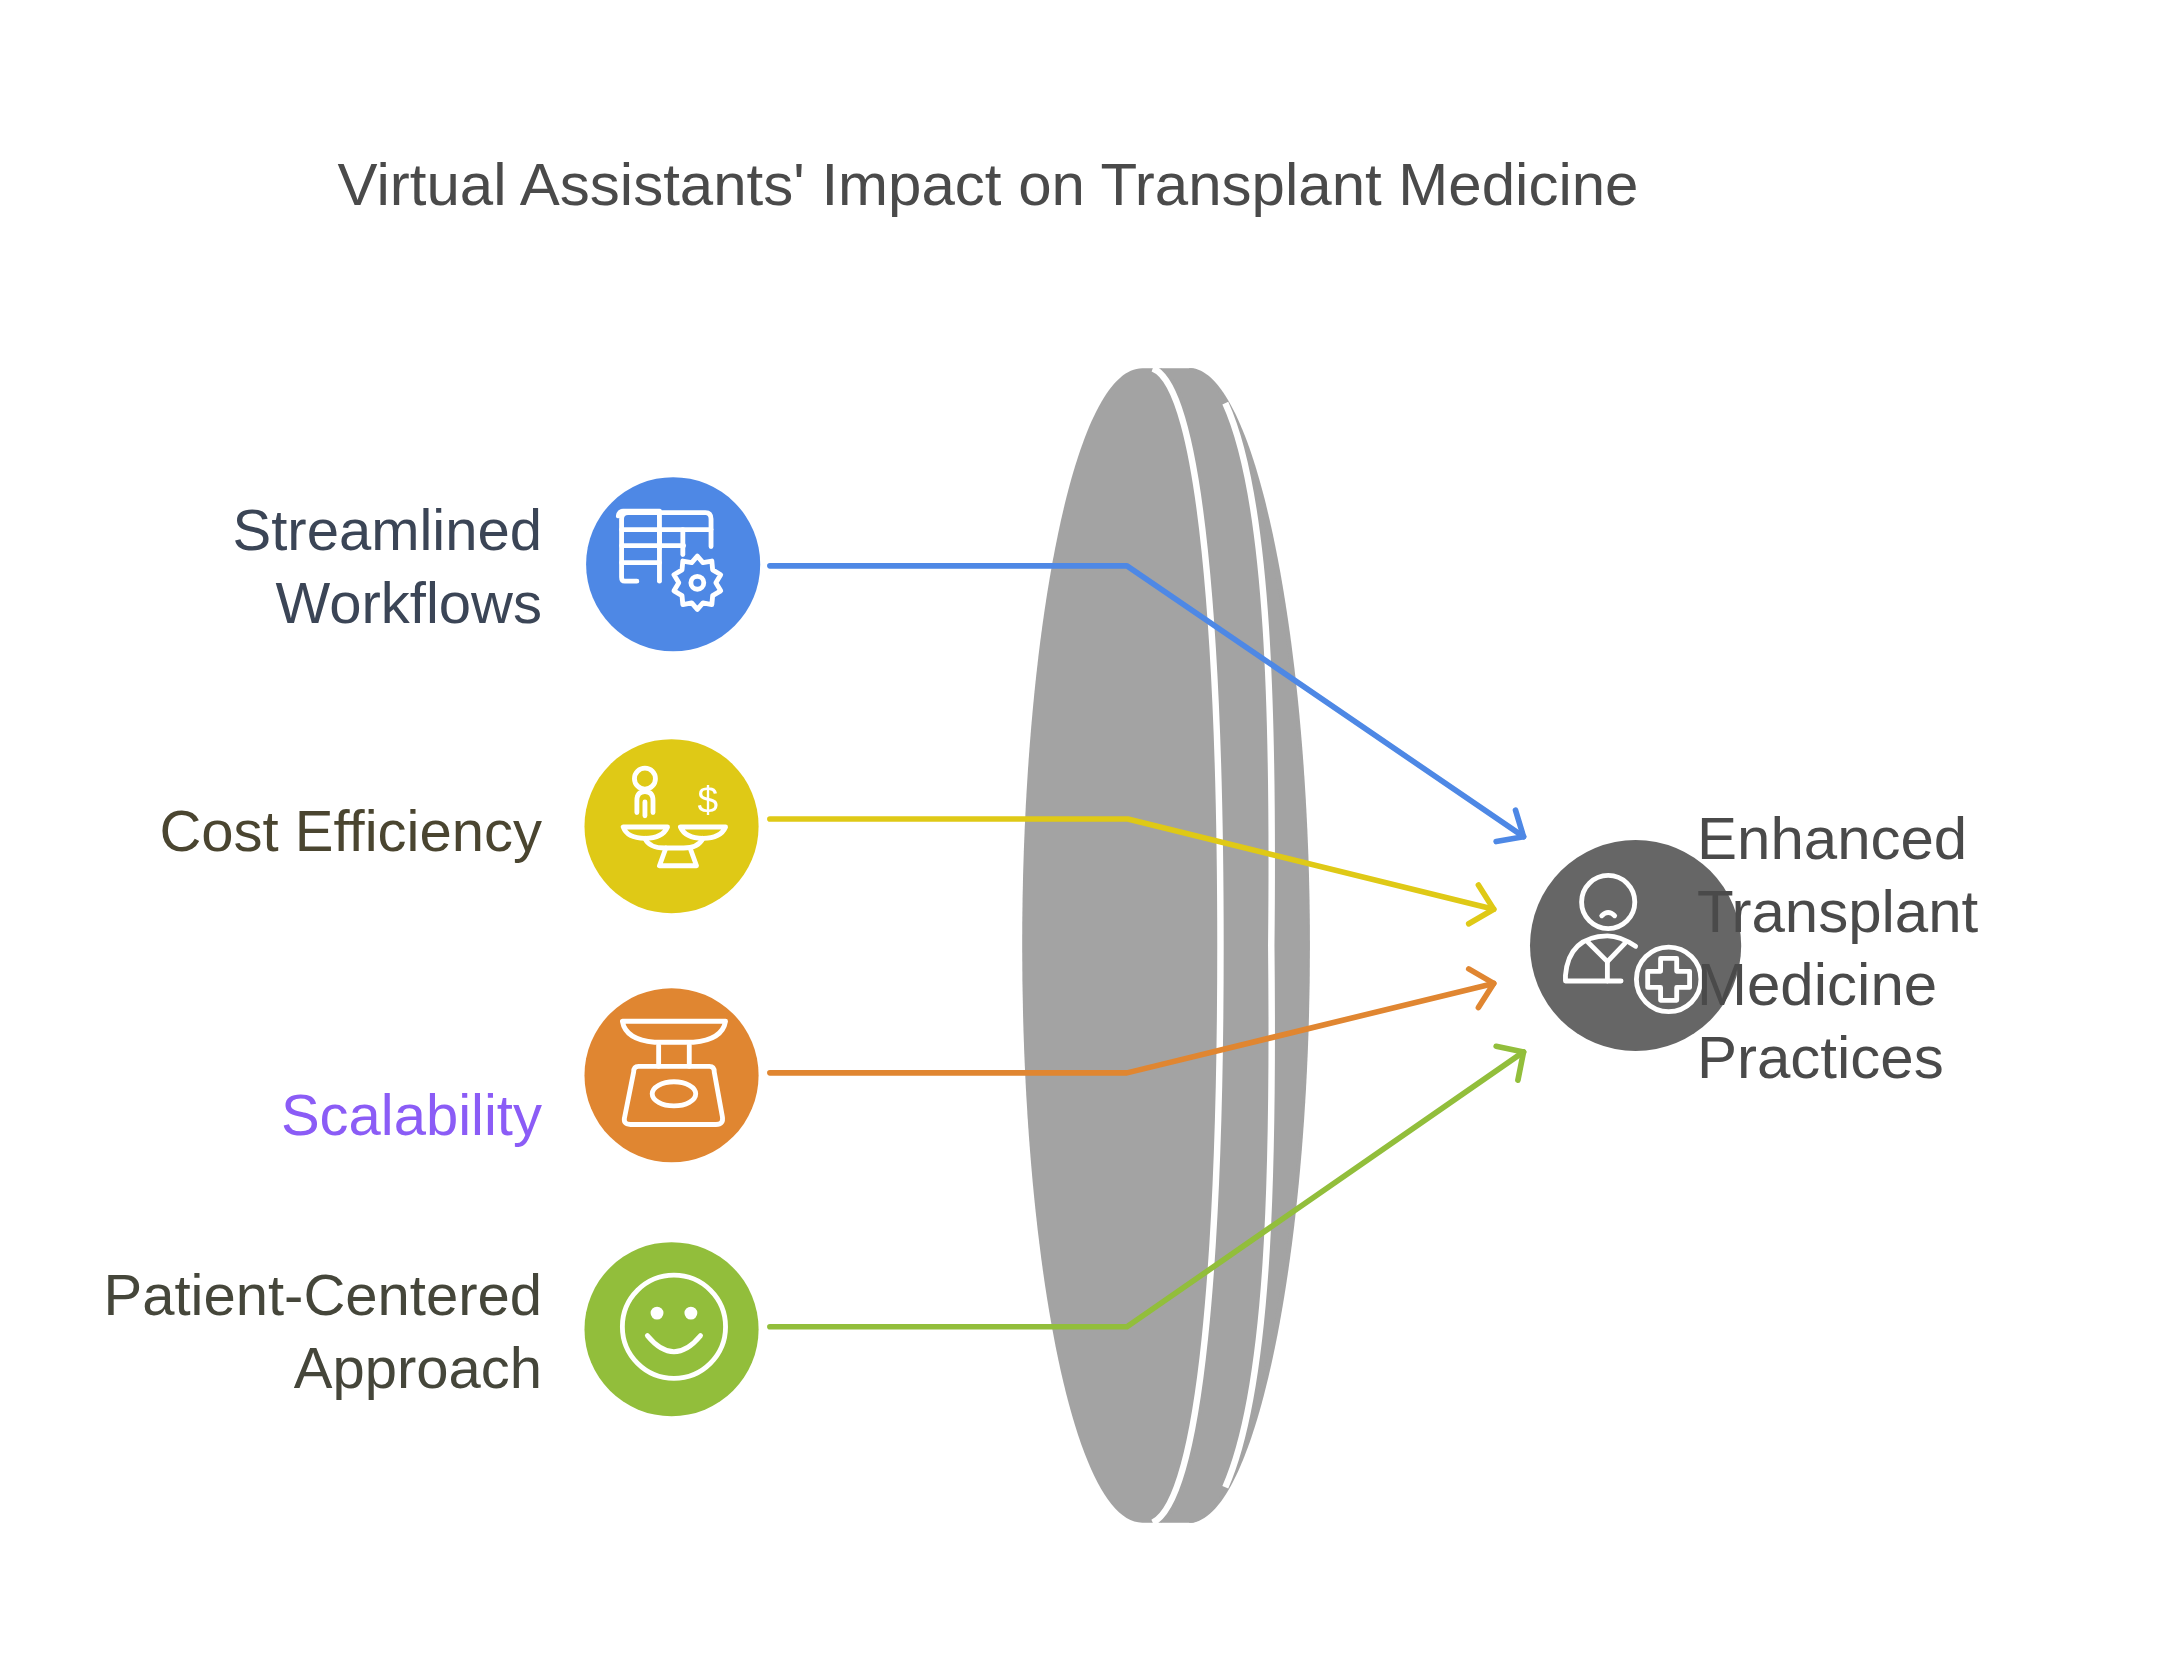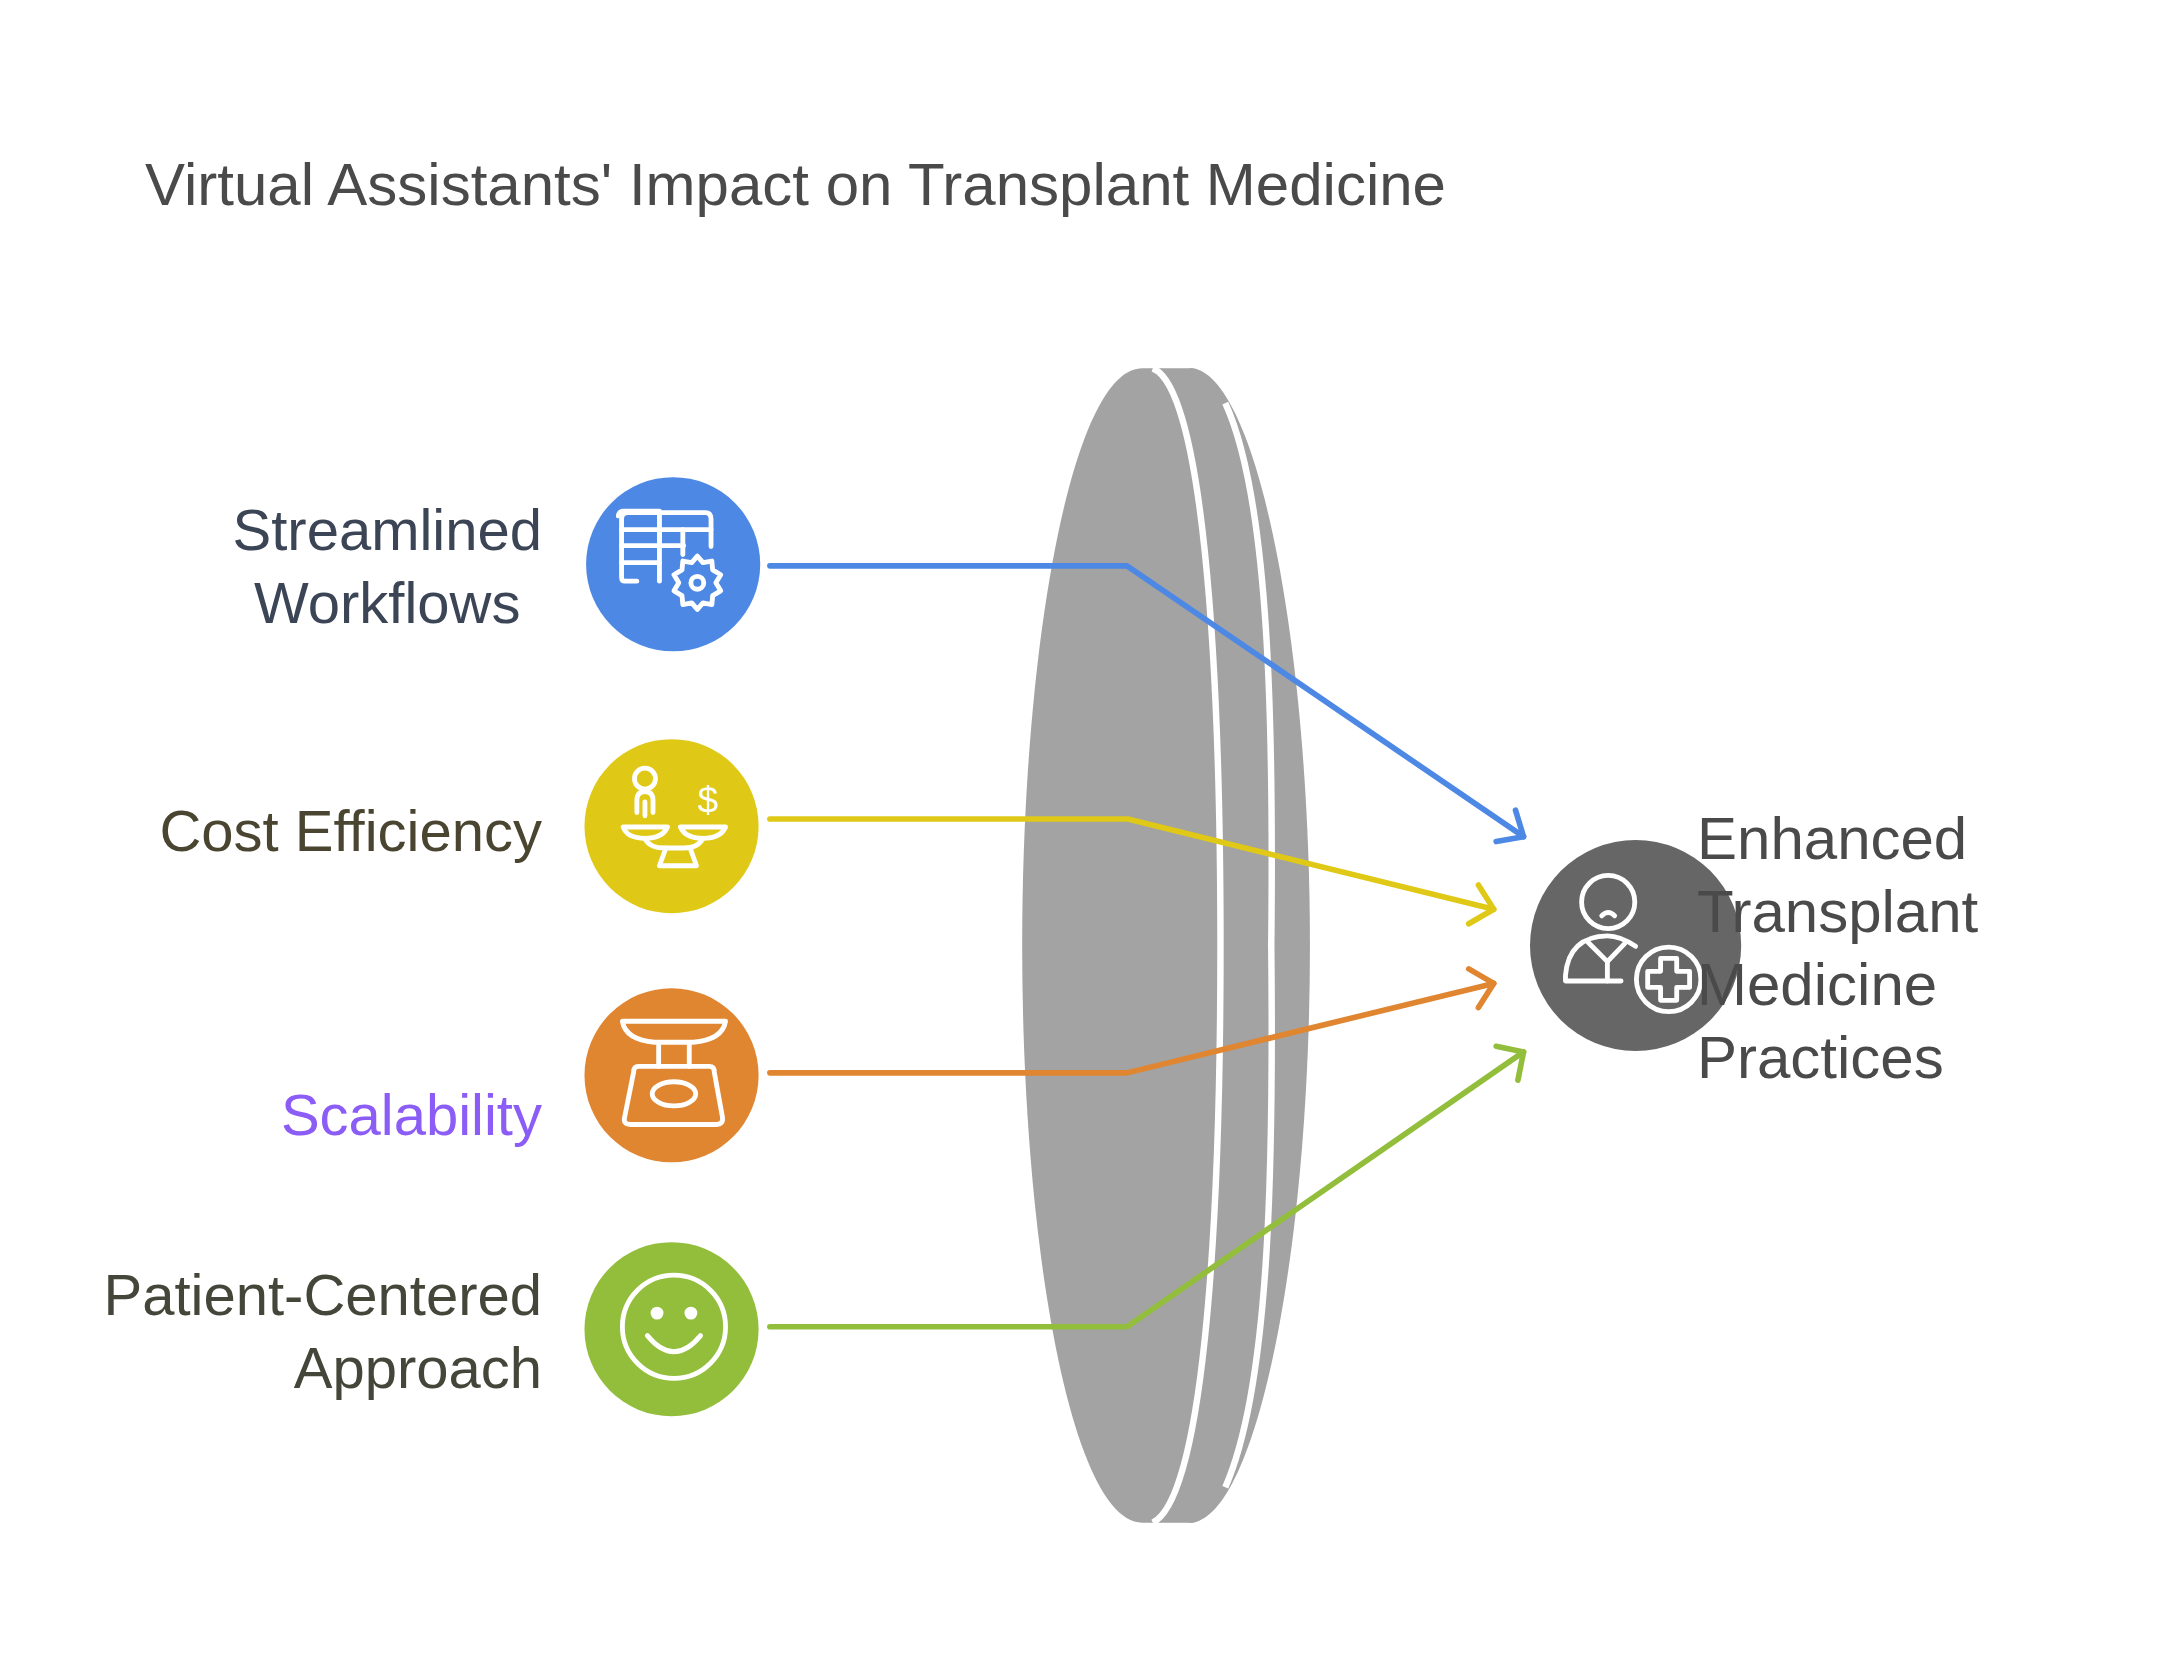--- a/index.html
+++ b/index.html
@@ -1,19 +1,19 @@
 <!DOCTYPE html>
 <html style="font-size:13px"><head>
 <meta charset="utf-8">
 <style>
   html, body { margin: 0; padding: 0; background: #ffffff; }
   body { width: 2183px; height: 1675px; position: relative; overflow: hidden;
          font-family: "Liberation Sans", "DejaVu Sans", sans-serif; }
   .title { position: absolute; left: 0; top: 150px; width: 1831px; padding-left: 145px; box-sizing: border-box;
-           font-size: 60px; color: #4a4a4a; white-space: nowrap; }
+           text-align: center; font-size: 60px; color: #4a4a4a; white-space: nowrap; }
   .title span { display: inline-block; }
   svg.canvas { position: absolute; left: 0; top: 0; }
   .label { position: absolute; right: 1641px; text-align: right; font-size: 58px; line-height: 73px; white-space: nowrap; }
   .label span { display: block; }
   .out-label { position: absolute; left: 1697px; top: 802px; font-size: 60px; line-height: 73px; color: #4a4a4a; white-space: nowrap; }
   .out-label span { display: block; }
 </style>
 </head>
 <body>
 
@@ -102,21 +102,21 @@
       <path d="M1987 1136 Q1995 1128 2003 1136"></path>
       <path d="M2029 1174 Q2010 1161 1994 1161 Q1946 1162 1942 1210 L1942 1217 L2011 1217"></path>
       <path d="M1970 1169 L1994 1193 L2016 1170"></path>
       <line x1="1994" y1="1193" x2="1994" y2="1217"></line>
       <circle cx="2070" cy="1215" r="40"></circle>
       <path d="M2060 1189 L2080 1189 L2080 1205 L2096 1205 L2096 1225 L2080 1225 L2080 1241 L2060 1241 L2060 1225 L2044 1225 L2044 1205 L2060 1205 Z"></path>
     </g>
   </g>
 </svg>
 
-<div class="label" style="top:493px; color:#3b4556;text-align:center;">
+<div class="label" style="top:493px; color:#3b4556;">
   <span>Streamlined</span>
   <span>Workflows</span>
 </div>
 <div class="label" style="top:794px; color:#4a4530;">
   <span>Cost Efficiency</span>
 </div>
 <div class="label" style="top:1038px; color:#8b5cf6;margin-top:40px;">
   <span>Scalability</span>
 </div>
 <div class="label" style="top:1258px; color:#45463a;">

